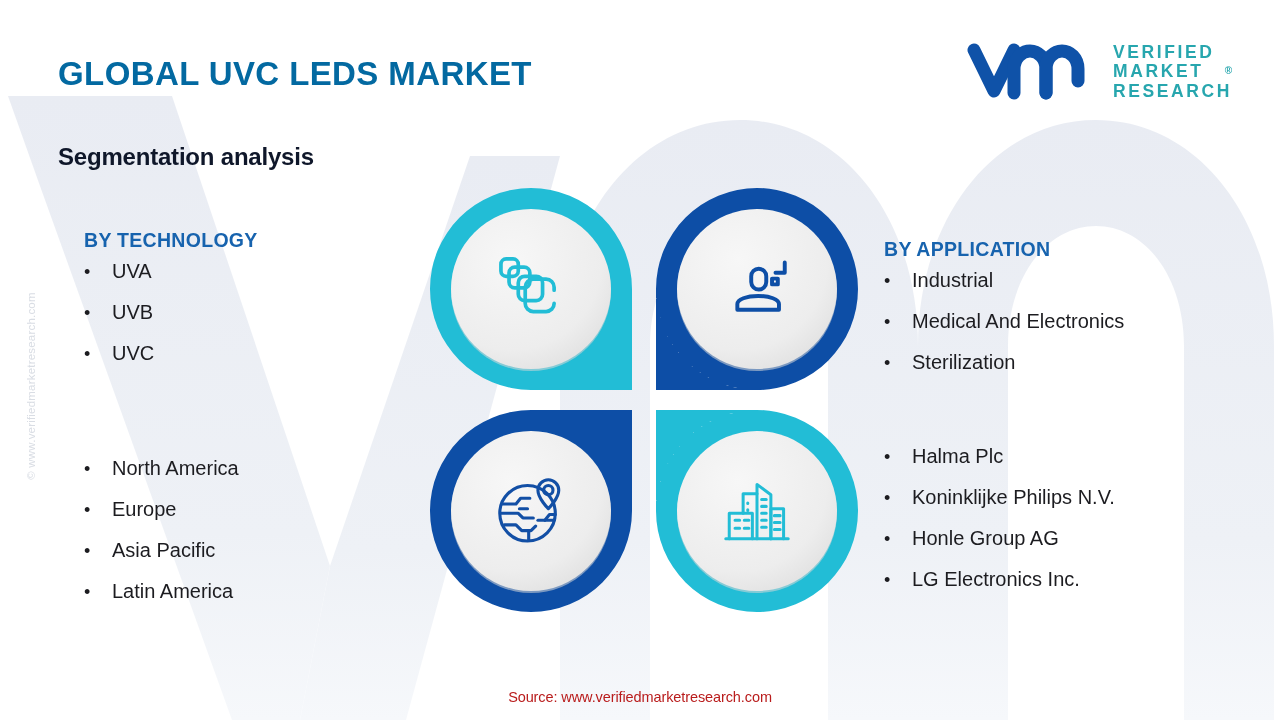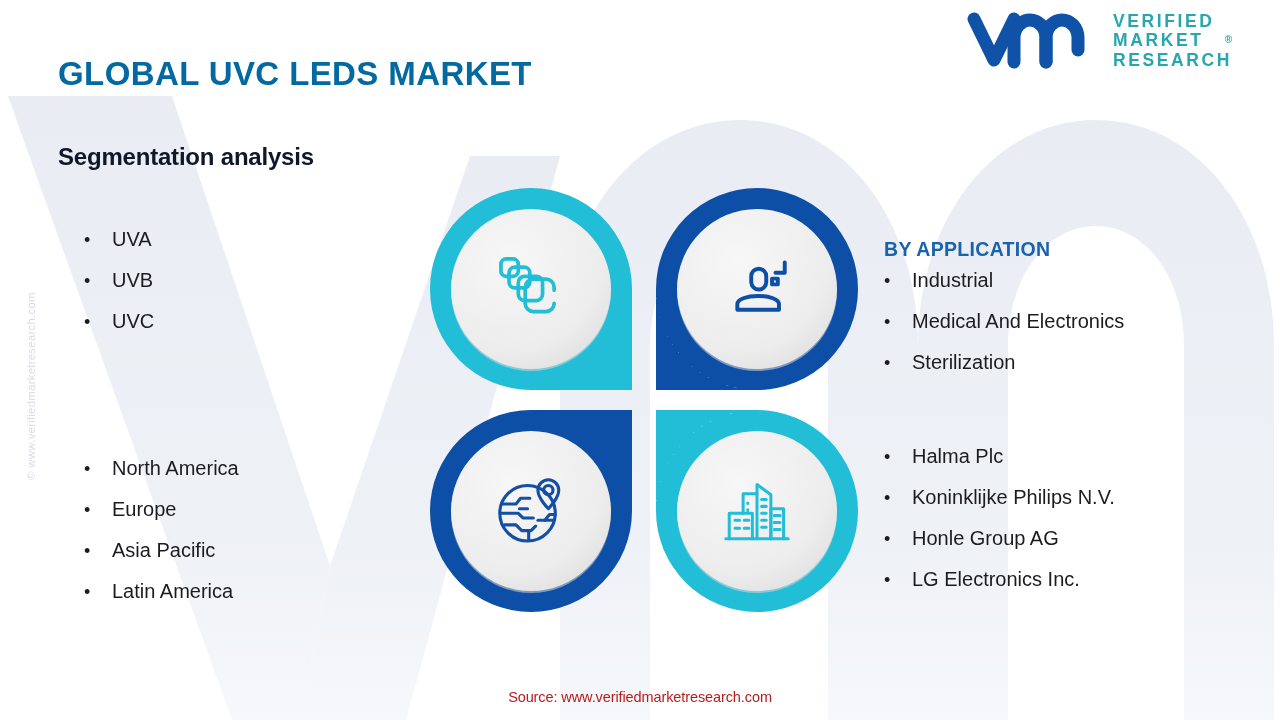--- a/index.html
+++ b/index.html
@@ -54,21 +54,21 @@
     color: #0f172a;
     letter-spacing: -0.2px;
     z-index: 5;
     white-space: nowrap;
   }
 
   
   #logo {
     position: absolute;
     right: 48px;
-    top: 10px;
+    top: 41px;
     display: flex;
     align-items: center;
     gap: 22px;
     z-index: 6;
     justify-content: space-between;
   }
   #logo-mark { display: block; }
   #logo-words {
     display: flex;
     flex-direction: column;
@@ -232,20 +232,21 @@
         <span id="logo-reg">®</span>
       </div>
       <div class="logo-word">MARKET</div>
       <div class="logo-word">RESEARCH</div>
     </div>
   </div>
 
   <div id="side-watermark">© www.verifiedmarketresearch.com</div>
 
   <div class="seg-group" id="group-technology">
+    <div class="seg-heading">BY TECHNOLOGY</div>
     <ul class="seg-list">
       <li class="seg-item">
         <span class="seg-bullet">•</span>
         <span>UVA</span>
       </li>
       <li class="seg-item">
         <span class="seg-bullet">•</span>
         <span>UVB</span>
       </li>
       <li class="seg-item">

